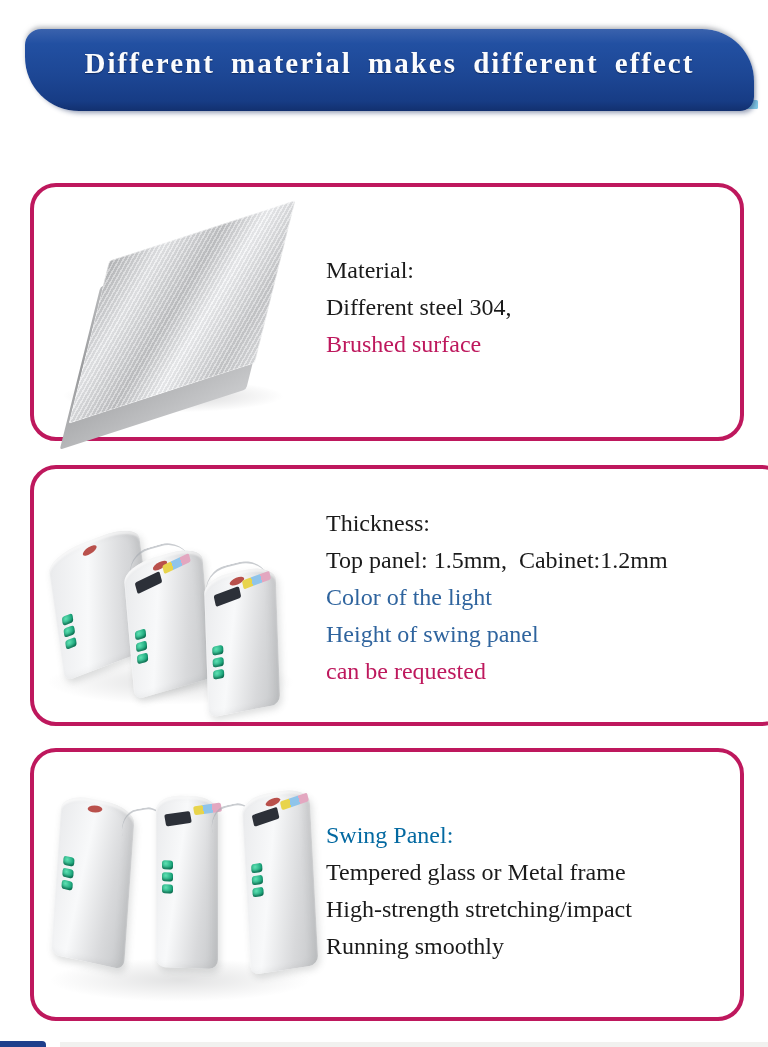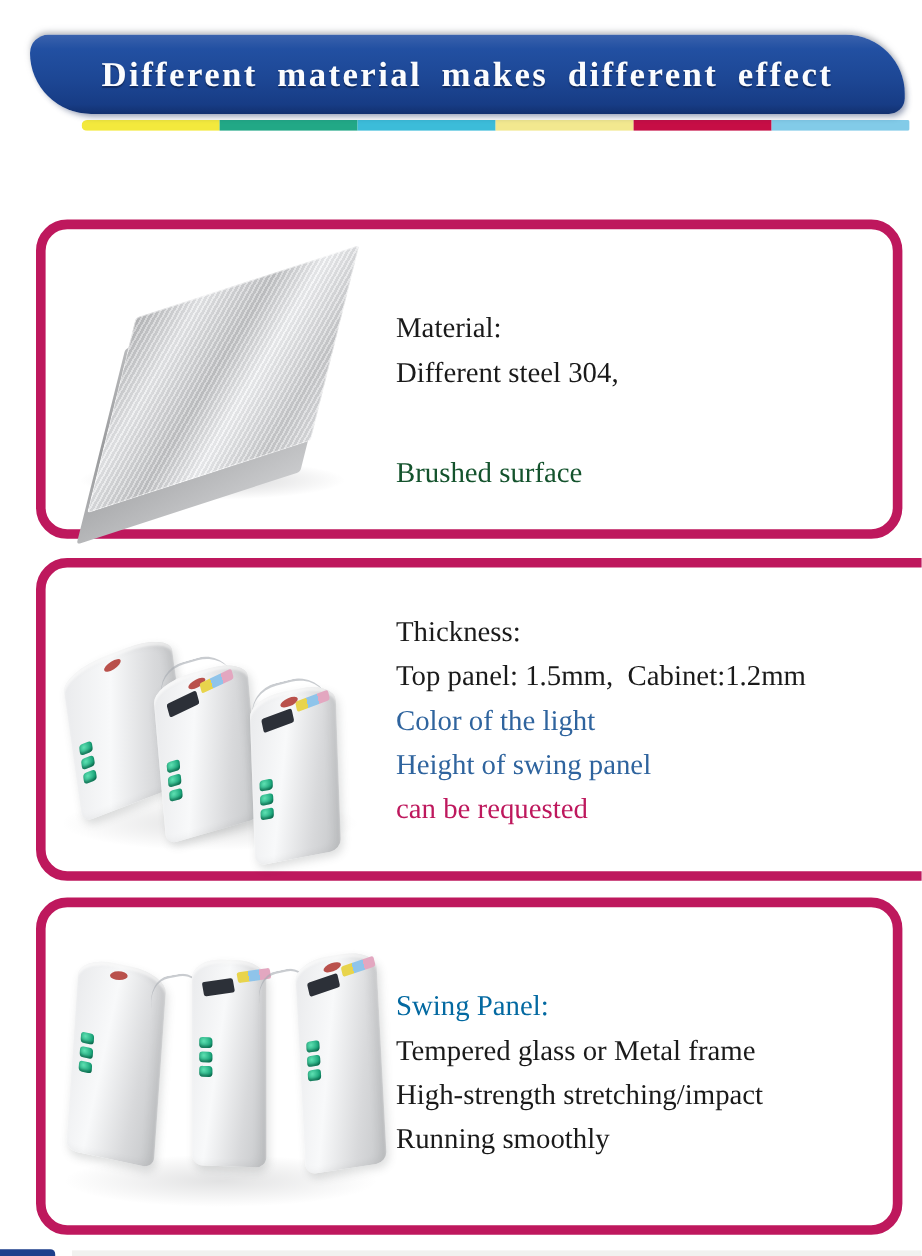--- a/index.html
+++ b/index.html
@@ -4,42 +4,42 @@
 <style>
   html,body{margin:0;padding:0;}
   body{
     width:768px;height:1047px;position:relative;overflow:hidden;
     background:#ffffff;
     font-family:"Liberation Serif","DejaVu Serif",serif;
   }
 
   
   .banner{
-    position:absolute;left:25px;top:29px;width:729px;height:66px;
+    position:absolute;left:25px;top:29px;width:729px;height:82px;
     background:linear-gradient(180deg,#3a62ad 0%,#2250a2 18%,#1d4795 55%,#173c85 88%,#12306f 100%);
     border-radius:16px 52px 14px 54px;
     box-shadow:0 -3px 5px -1px rgba(110,115,125,.55), 3px 4px 5px -2px rgba(25,45,95,.45);
   }
   .banner h1{
     margin:0;height:66px;line-height:68px;text-align:center;
     font-size:29px;font-weight:bold;color:#fbfcfe;
     letter-spacing:2px;word-spacing:7px;
     text-shadow:0 1px 1px rgba(10,25,60,.6);
   }
   
   .stripe{
     position:absolute;left:68px;top:100px;width:690px;height:9px;
     display:flex;border-radius:6px 2px 2px 6px;overflow:hidden;z-index:-1;
   }
   .stripe span{flex:1 1 0;height:100%;}
 
   
   .card{
     position:absolute;left:30px;width:706px;background:#fff;
-    border:8px solid #be185d;border-radius:26px;
+    border:4px solid #be185d;border-radius:26px;
   }
   .card-1{top:183px;height:250px;}
   .card-2{top:465px;height:253px;padding-left:44px;}
   .card-3{top:748px;height:265px;}
 
   .card-text{position:absolute;left:292px;top:65px;}
   .card-2 .card-text{top:36px;}
   .card-text p{
     margin:0;font-size:24px;line-height:37px;white-space:pre;color:#1a1a1a;
   }
@@ -142,21 +142,21 @@
   <div class="card-art">
     <div class="plate-wrap">
       <div class="plate-shadow"></div>
       <div class="plate-side"></div>
       <div class="plate-top"></div>
     </div>
   </div>
   <div class="card-text">
     <p style="color: rgb(26, 26, 26);">Material:</p>
     <p style="color: rgb(26, 26, 26);">Different steel 304,</p>
-    <p style="color: #14532d; margin-top: 47px;">Brushed surface</p>
+    <p style="color: #be185d;">Brushed surface</p>
   </div>
 </section>
 
 <section class="card card-2">
   <div class="card-art">
     <div class="floor-shadow"></div>
     <div class="gate g1">
       <span class="g-logo"></span>
       <span class="g-lights">
           <i></i>

